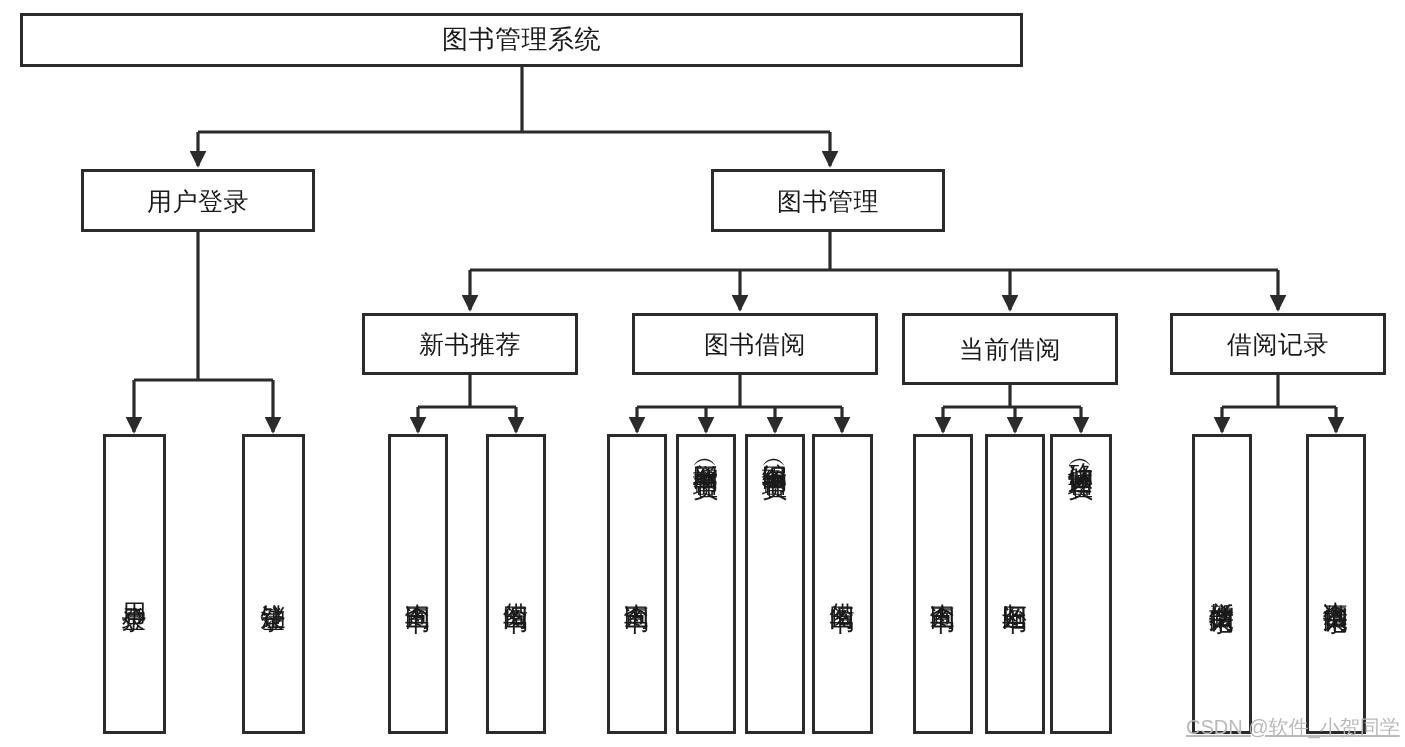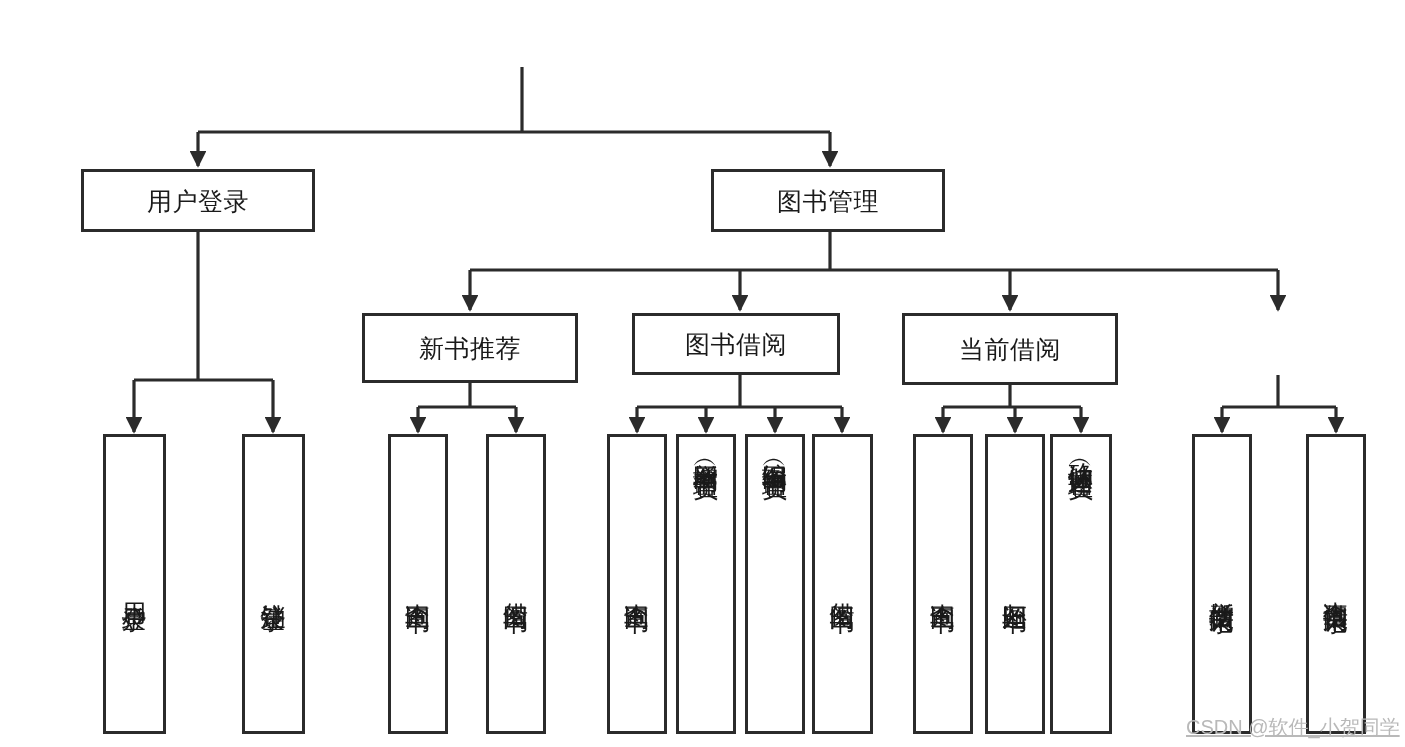--- a/index.html
+++ b/index.html
@@ -123,37 +123,43 @@
       <path d="M 1015 407 L 1015 432" marker-end="url(#arrow)"></path>
       <path d="M 1081 407 L 1081 432" marker-end="url(#arrow)"></path>
 
       <path d="M 1278 375 L 1278 407"></path>
       <path d="M 1222 407 L 1336 407"></path>
       <path d="M 1222 407 L 1222 432" marker-end="url(#arrow)"></path>
       <path d="M 1336 407 L 1336 432" marker-end="url(#arrow)"></path>
     </g>
   </svg>
 
+  <div class="node horiz root" style="left:20px; top:13px; width:1003px; height:54px;">
+    <span class="label">图书管理系统</span>
+  </div>
 
   <div class="node horiz" style="left:81px; top:169px; width:234px; height:63px;">
     <span class="label">用户登录</span>
   </div>
   <div class="node horiz" style="left:711px; top:169px; width:234px; height:63px;">
     <span class="label">图书管理</span>
   </div>
 
-  <div class="node horiz" style="left:362px; top:313px; width:216px; height:70px;">
+  <div class="node horiz" style="left:362px; top:313px; width:216px; height:62px;">
     <span class="label">新书推荐</span>
   </div>
-  <div class="node horiz" style="left:632px; top:313px; width:208px; height:62px;">
+  <div class="node horiz" style="left:632px; top:313px; width:246px; height:62px;">
     <span class="label">图书借阅</span>
   </div>
   <div class="node horiz" style="left:902px; top:313px; width:216px; height:72px;">
     <span class="label">当前借阅</span>
   </div>
+  <div class="node horiz" style="left:1170px; top:313px; width:216px; height:62px;">
+    <span class="label">借阅记录</span>
+  </div>
 
   <div class="node leaf center" style="left:103px; top:434px; width:63px; height:300px;">
     <span class="label">用户登录</span>
   </div>
   <div class="node leaf center" style="left:242px; top:434px; width:63px; height:300px;">
     <span class="label">注销登录</span>
   </div>
 
   <div class="node leaf center" style="left:388px; top:434px; width:60px; height:300px;">
     <span class="label">查询图书</span>

